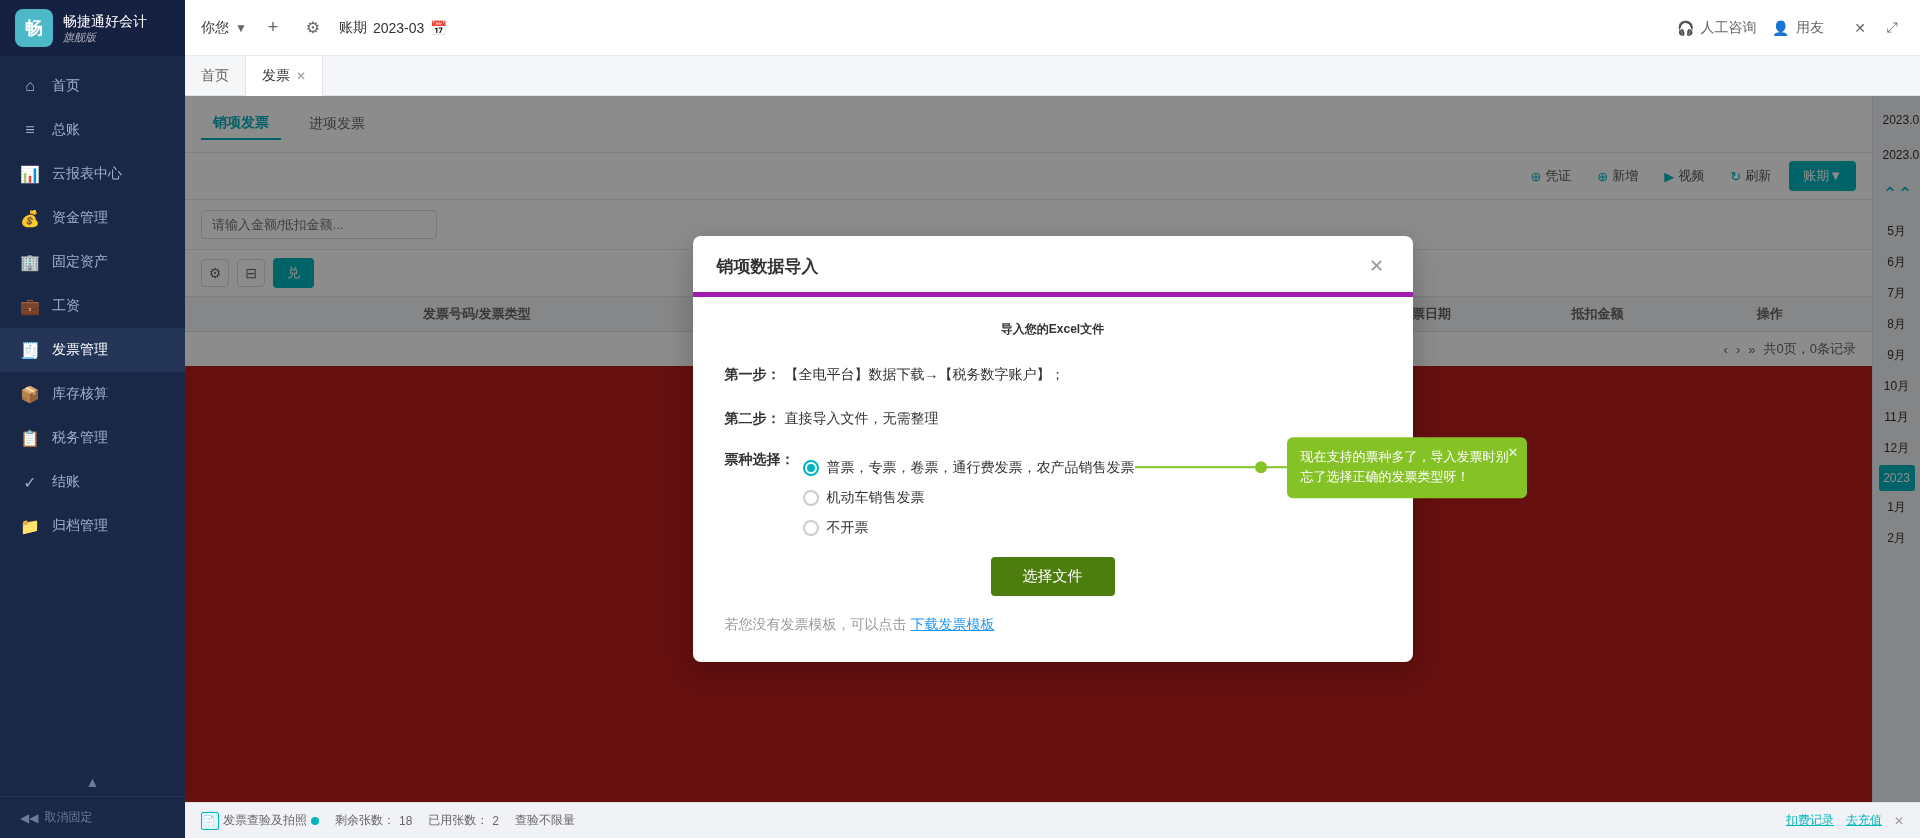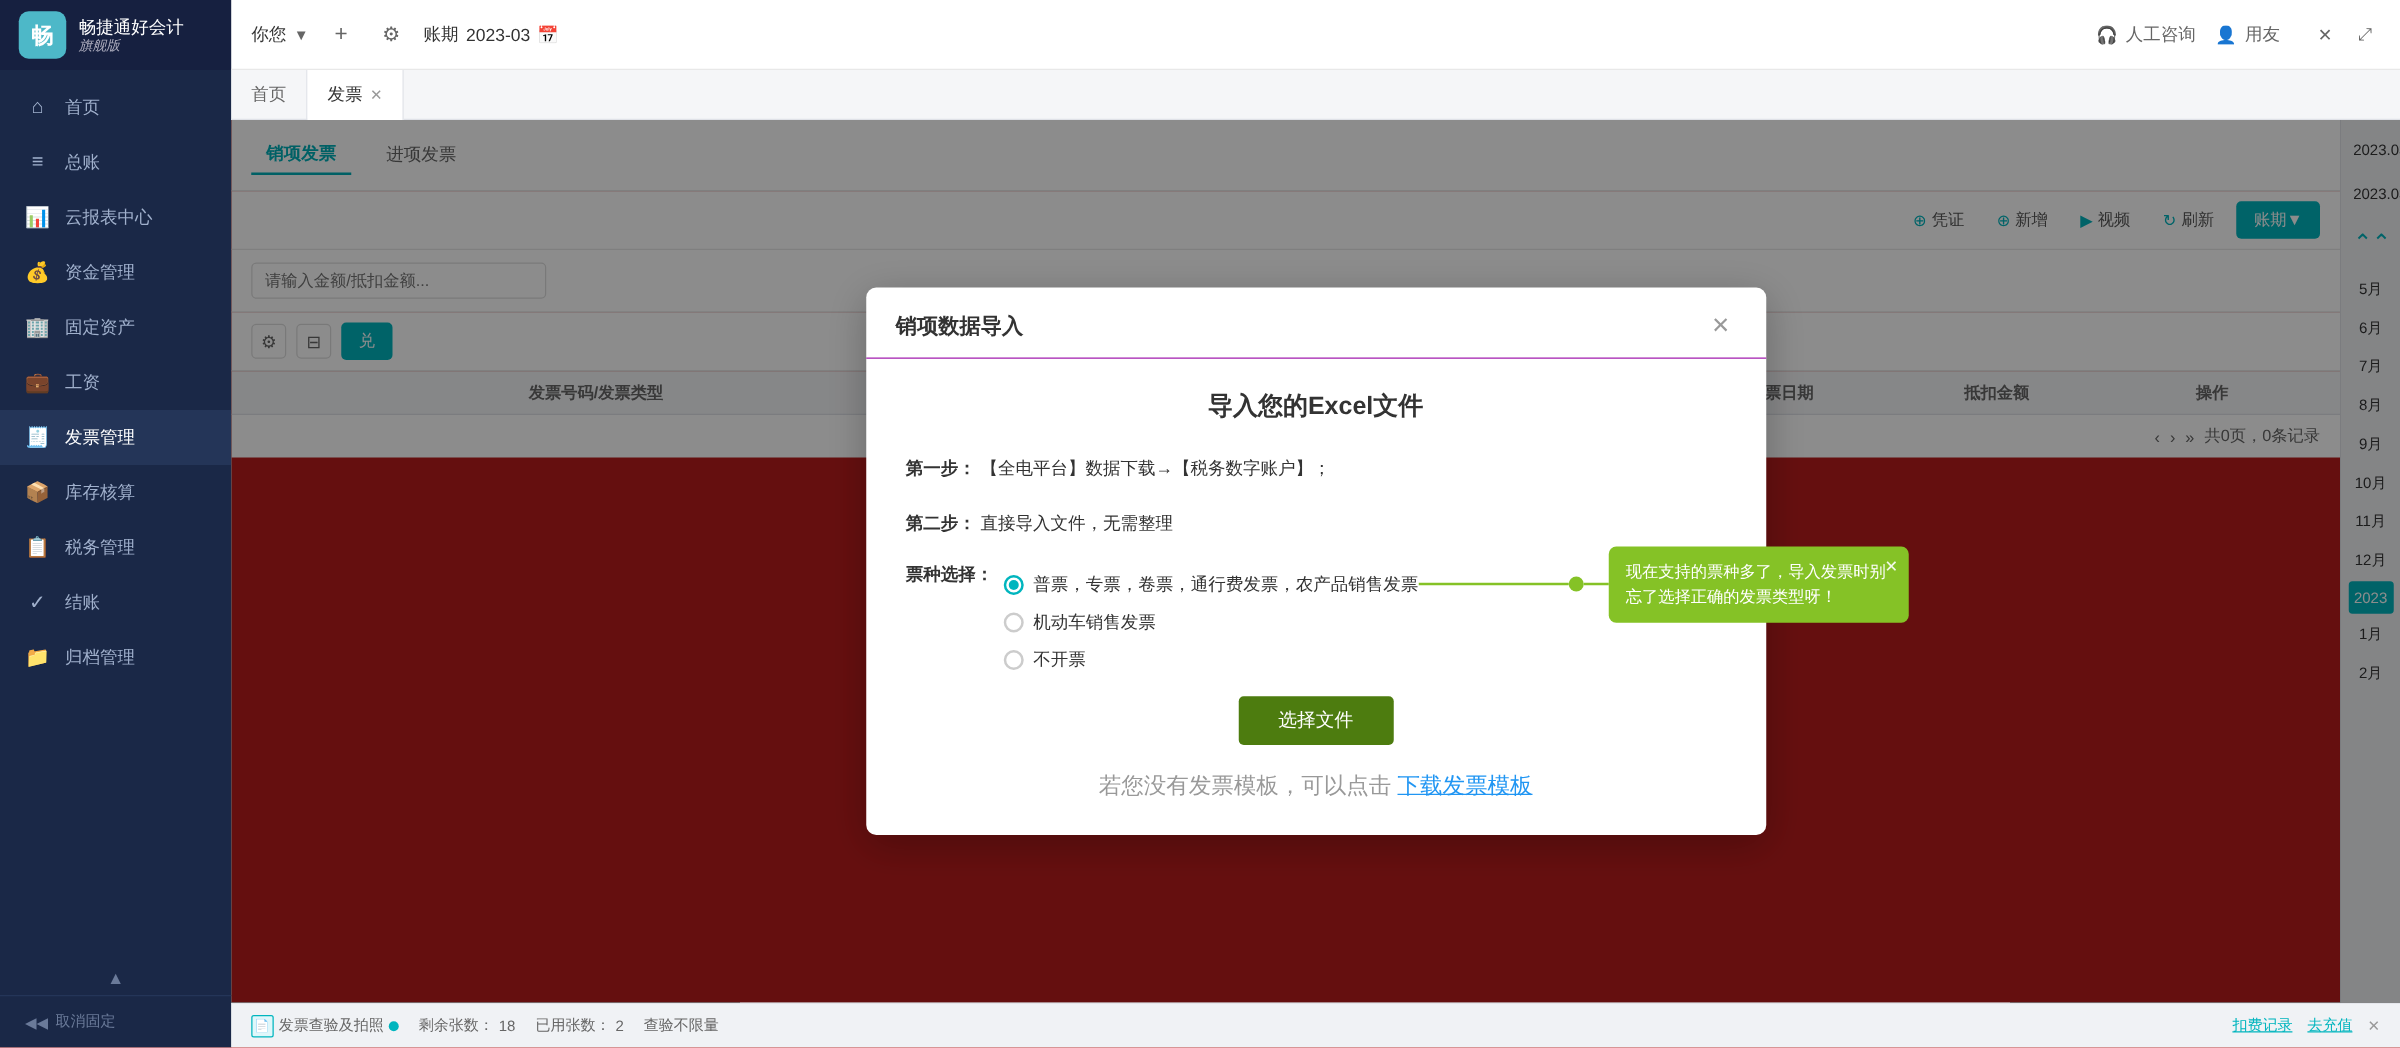--- a/index.html
+++ b/index.html
@@ -85,40 +85,40 @@
     .statusbar { height: 36px; background: #f0f2f5; border-top: 1px solid #e0e2e8; display: flex; align-items: center; padding: 0 16px; gap: 16px; font-size: 12px; color: #666; }
     .statusbar-item { display: flex; align-items: center; gap: 4px; }
     .statusbar-dot { width: 8px; height: 8px; background: #00b5be; border-radius: 50%; }
     .statusbar-right { margin-left: auto; display: flex; align-items: center; gap: 12px; }
     .statusbar-link { color: #00b5be; cursor: pointer; text-decoration: underline; }
     .statusbar-close { color: #999; cursor: pointer; }
 
     
     .modal-overlay { position: absolute; top: 0; left: 0; right: 0; bottom: 0; background: rgba(0,0,0,0.45); display: flex; align-items: center; justify-content: center; z-index: 100; }
     .modal { background: white; border-radius: 8px; width: 720px; max-height: 90%; overflow: visible; box-shadow: 0 8px 32px rgba(0,0,0,0.25); position: relative; }
-    .modal-header { display: flex; align-items: center; justify-content: space-between; padding: 18px 24px 14px; border-bottom: 1px solid #a21caf; text-align: center; }
+    .modal-header { display: flex; align-items: center; justify-content: space-between; padding: 18px 24px 14px; border-bottom: 5px solid #a21caf; text-align: center; }
     .modal-title { font-size: 17px; font-weight: bold; color: #333; }
     .modal-close { width: 24px; height: 24px; display: flex; align-items: center; justify-content: center; cursor: pointer; color: #999; font-size: 18px; }
     .modal-body { padding: 24px 32px 28px; }
-    .modal-import-title { text-align: center; font-size: 20px; font-weight: bold; color: #333; margin-bottom: 24px; }
+    .modal-import-title { text-align: center; font-size: 12px; font-weight: bold; color: #333; margin-bottom: 24px; }
 
     .step-section { margin-bottom: 18px; }
     .step-label { font-size: 14px; color: #333; font-weight: bold; margin-bottom: 8px; display: inline; }
     .step-content { font-size: 14px; color: #333; line-height: 1.8; }
     .step-indent { padding-left: 60px; }
     .link-text { color: #2196f3; cursor: pointer; text-decoration: underline; }
 
     .radio-group { display: flex; flex-direction: column; gap: 12px; margin-top: 10px; }
     .radio-item { display: flex; align-items: center; gap: 8px; font-size: 14px; color: #333; cursor: pointer; }
     .radio-circle { width: 16px; height: 16px; border: 2px solid #ccc; border-radius: 50%; display: flex; align-items: center; justify-content: center; flex-shrink: 0; }
     .radio-circle.checked { border-color: #00b5be; }
     .radio-dot { width: 8px; height: 8px; background: #00b5be; border-radius: 50%; }
 
     .btn-select-file { background: #4d7c0f; color: white; border: none; border-radius: 4px; padding: 10px 32px; font-size: 15px; cursor: pointer; display: block; margin: 20px auto 0; }
-    .modal-footer-text { text-align: center; font-size: 18px; color: #999; margin-top: 20px; }
+    .modal-footer-text { font-size: 14px; color: #999; margin-top: 20px; }
     .radio-with-tooltip { position: relative; display: flex; align-items: center; }
 
     
     .window-controls { display: flex; align-items: center; gap: 8px; margin-left: 8px; }
     .window-btn { width: 24px; height: 24px; display: flex; align-items: center; justify-content: center; cursor: pointer; color: #666; font-size: 14px; }
   </style>
 </head>
 <body>
 
 <div class="app-container">

